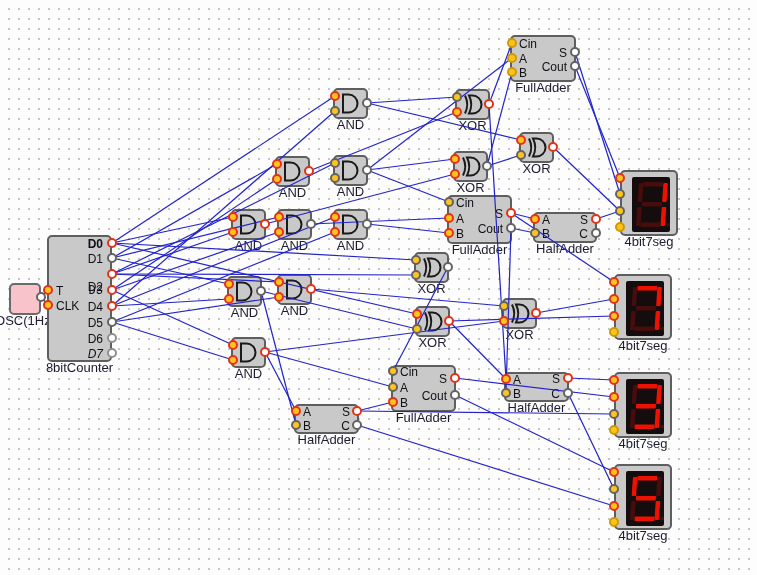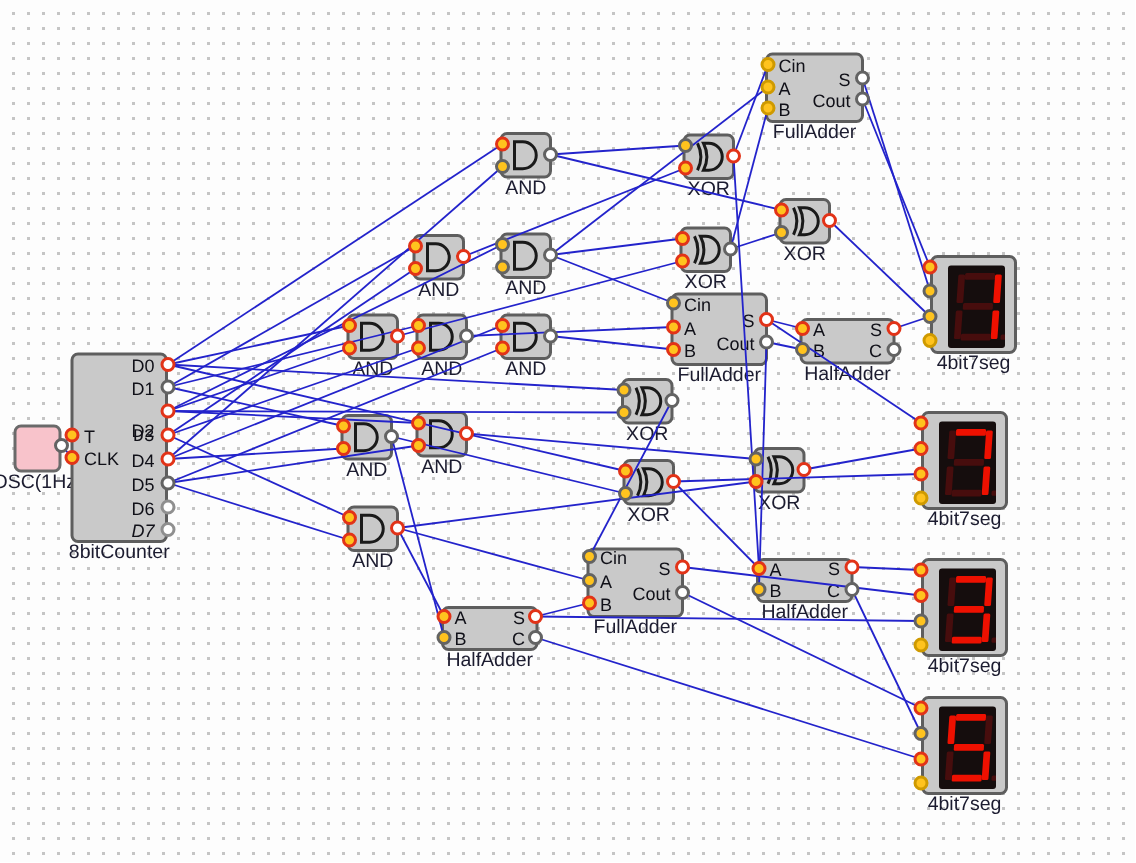--- a/index.html
+++ b/index.html
@@ -24,21 +24,21 @@
 <body>
 
 <div class="canvas" id="canvas">
   <div class="layer" id="blocks">
       <div class="block osc" style="left: 9px; top: 283px; width: 32px; height: 32px;">
         <div class="blk-label" style="color: rgb(28, 28, 48);">OSC(1Hz)</div>
       </div>
       <div class="block" style="left: 47px; top: 235px; width: 65px; height: 127px;">
         <span class="pinlbl" style="left: 7px; top: 48px;">T</span>
         <span class="pinlbl" style="left: 7px; top: 63px;">CLK</span>
-        <span class="pinlbl r" style="right: 7px; top: 1px;">D0</span>
+        <span class="pinlbl r" style="right: 7px; top: 1px; font-weight: bold;">D0</span>
         <span class="pinlbl r" style="right: 7px; top: 16px; text-align: right;">D1</span>
         <span class="pinlbl r" style="right: 7px; top: 32px; margin-top: 12px;">D2</span>
         <span class="pinlbl r" style="right: 7px; top: 48px; font-family: Liberation Mono, monospace;">D3</span>
         <span class="pinlbl r" style="right: 7px; top: 64px;">D4</span>
         <span class="pinlbl r" style="right: 7px; top: 80px;">D5</span>
         <span class="pinlbl r" style="right: 7px; top: 96px;">D6</span>
         <span class="pinlbl r" style="right: 7px; top: 111px; font-style: italic;">D7</span>
         <div class="blk-label" style="color: rgb(28, 28, 48);">8bitCounter</div>
       </div>
       <div class="block" style="left: 333px; top: 88px; width: 35px; height: 31px;">

